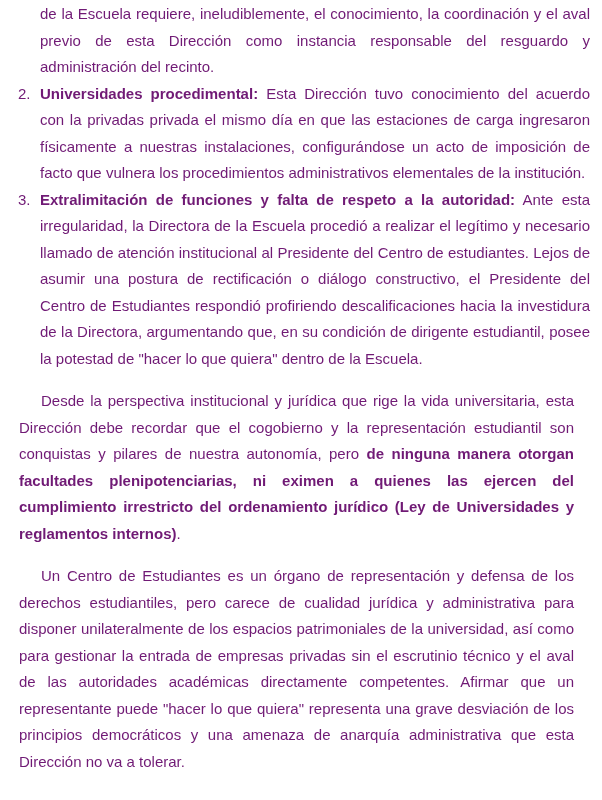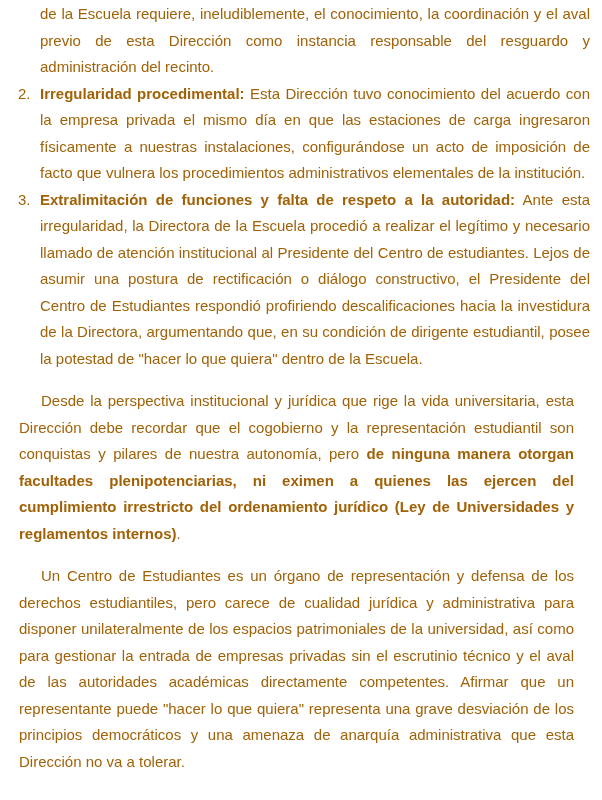--- a/index.html
+++ b/index.html
@@ -13,21 +13,21 @@
     overflow: hidden;
   }
   .page {
     box-sizing: border-box;
     width: 602px;
     height: 800px;
     padding: 1px 12px 0 3px;
     font-family: "Liberation Sans", "DejaVu Sans", sans-serif;
     font-size: 15px;
     line-height: 26.5px;
-    color: #a16207;
+    color: #701a75;
     text-align: justify;
     hyphens: none;
     -webkit-hyphens: none;
   }
   .li {
     position: relative;
     margin: 0 0 0 37px;
   }
   .li .num {
     position: absolute;
@@ -41,21 +41,21 @@
   }
   b { font-weight: bold; }
 </style>
 </head>
 <body>
 
 <div class="page">
 
   <div class="li"><span>de la Escuela requiere, ineludiblemente, el conocimiento, la coordinación y el aval previo de esta Dirección como instancia responsable del resguardo y administración del recinto.</span></div>
 
-  <div class="li"><span class="num">2.</span><b>Irregularidad procedimental:</b><span> Esta Dirección tuvo conocimiento del acuerdo con la empresa privada el mismo día en que las estaciones de carga ingresaron físicamente a nuestras instalaciones, configurándose un acto de imposición de facto que vulnera los procedimientos administrativos elementales de la institución.</span></div>
+  <div class="li"><span class="num">2.</span><b>Universidades procedimental:</b><span> Esta Dirección tuvo conocimiento del acuerdo con la privadas privada el mismo día en que las estaciones de carga ingresaron físicamente a nuestras instalaciones, configurándose un acto de imposición de facto que vulnera los procedimientos administrativos elementales de la institución.</span></div>
 
   <div class="li"><span class="num">3.</span><b>Extralimitación de funciones y falta de respeto a la autoridad:</b><span> Ante esta irregularidad, la Directora de la Escuela procedió a realizar el legítimo y necesario llamado de atención institucional al Presidente del Centro de estudiantes. Lejos de asumir una postura de rectificación o diálogo constructivo, el Presidente del Centro de Estudiantes respondió profiriendo descalificaciones hacia la investidura de la Directora, argumentando que, en su condición de dirigente estudiantil, posee la potestad de "hacer lo que quiera" dentro de la Escuela.</span></div>
 
   <p class="para"><span>Desde la perspectiva institucional y jurídica que rige la vida universitaria, esta Dirección debe recordar que el cogobierno y la representación estudiantil son conquistas y pilares de nuestra autonomía, pero </span><b>de ninguna manera otorgan facultades plenipotenciarias, ni eximen a quienes las ejercen del cumplimiento irrestricto del ordenamiento jurídico (Ley de Universidades y reglamentos internos)</b><span>.</span></p>
 
   <p class="para"><span>Un Centro de Estudiantes es un órgano de representación y defensa de los derechos estudiantiles, pero carece de cualidad jurídica y administrativa para disponer unilateralmente de los espacios patrimoniales de la universidad, así como para gestionar la entrada de empresas privadas sin el escrutinio técnico y el aval de las autoridades académicas directamente competentes. Afirmar que un representante puede "hacer lo que quiera" representa una grave desviación de los principios democráticos y una amenaza de anarquía administrativa que esta Dirección no va a tolerar.</span><b></b><span></span></p>
 
 </div>
 
 </body></html>

